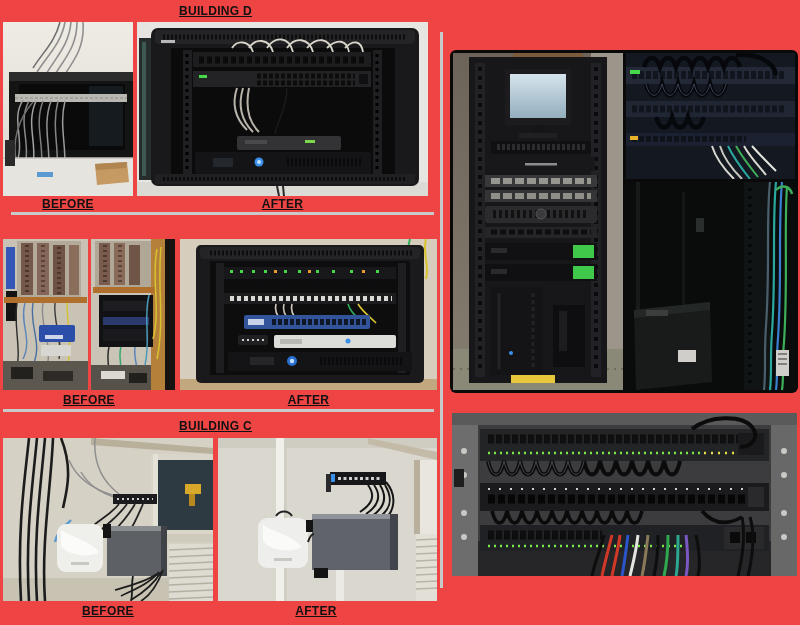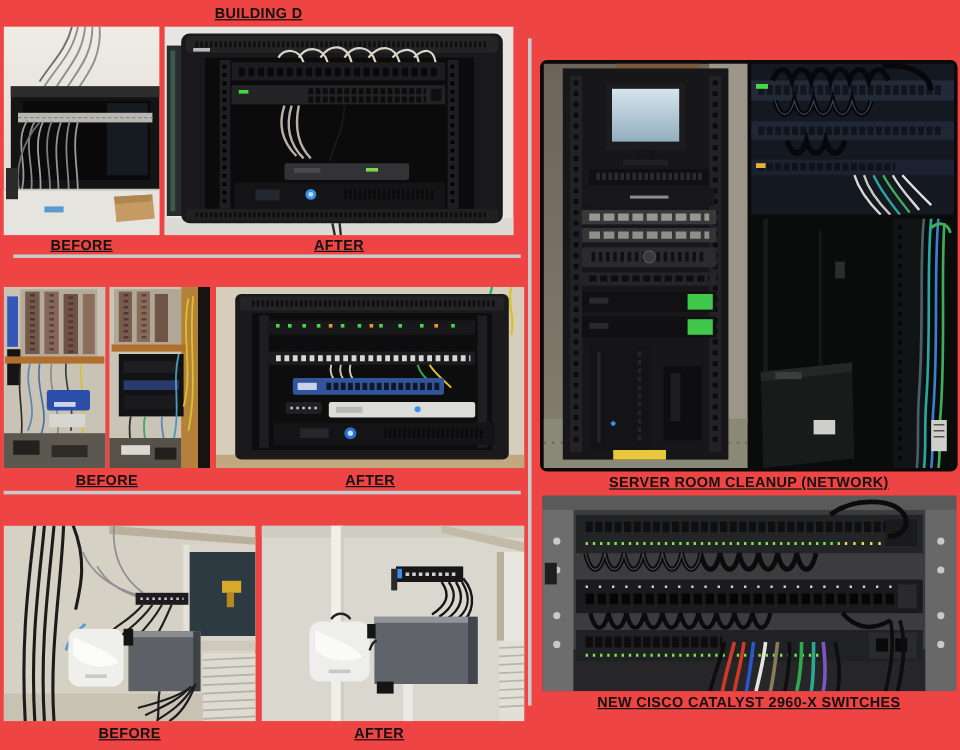--- a/index.html
+++ b/index.html
@@ -250,20 +250,21 @@
     <circle cx="112" cy="122" r="2.2" fill="#bfe0ff"></circle>
     <rect x="70" y="118" width="24" height="8" fill="#26262a"></rect>
     <line x1="140" y1="122" x2="224" y2="122" stroke="#0a0a0a" stroke-width="8" stroke-dasharray="2 2"></line>
   </svg>
 
   <div class="lbl" style="left:3px;top:393px;width:172px;">BEFORE</div>
   <div class="lbl" style="left:180px;top:393px;width:257px;">AFTER</div>
 
   <div class="hr" style="left:3px;top:409px;width:431px;"></div>
 
+  <div class="lbl" style="left:3px;top:419px;width:425px;">BUILDING C</div>
 
   <svg class="photo" style="left:3px;top:438px;" width="210" height="163" viewBox="0 0 210 163" preserveAspectRatio="none" role="img" aria-label="Wall access point and gray enclosure with loose black cabling">
     <rect width="210" height="163" fill="#d6d1c5"></rect>
     <rect x="0" y="140" width="210" height="23" fill="#c8c2b3"></rect>
 
     <path d="M88,0 L210,10 L210,16 L88,7 Z" fill="#b9b09c"></path>
     <g>
       <rect x="148" y="16" width="62" height="82" fill="#d9d5c8"></rect>
       <rect x="154" y="22" width="56" height="70" fill="#2e3a42"></rect>
       <rect x="182" y="46" width="16" height="10" fill="#d8a82a"></rect>
@@ -521,21 +522,20 @@
         <rect x="52" y="168" width="18" height="12" fill="#cfcecb"></rect>
       </g>
 
       <rect x="150" y="168" width="13" height="26" fill="#cfcecb"></rect>
       <line x1="152" y1="172" x2="161" y2="172" stroke="#333" stroke-width="1"></line>
       <line x1="152" y1="177" x2="161" y2="177" stroke="#333" stroke-width="1"></line>
       <line x1="152" y1="182" x2="161" y2="182" stroke="#333" stroke-width="1"></line>
     </svg>
   </div>
 
-  <div class="lbl" style="left:450px;top:395px;width:348px;">SERVER ROOM CLEANUP (NETWORK)</div>
 
   <svg class="photo" style="left:452px;top:413px;" width="345" height="163" viewBox="0 0 345 163" preserveAspectRatio="none" role="img" aria-label="Cisco Catalyst 2960-X switches and patch panel with dressed cables">
     <rect width="345" height="163" fill="#3c3c3e"></rect>
 
     <rect x="0" y="0" width="26" height="163" fill="#6d6d6d"></rect>
     <rect x="319" y="0" width="26" height="163" fill="#686868"></rect>
     <rect x="0" y="0" width="345" height="12" fill="#5a5a5a"></rect>
     <rect x="26" y="128" width="293" height="35" fill="#262628"></rect>
     <g fill="#c8c8c4">
       <circle cx="12" cy="38" r="3"></circle>
@@ -596,15 +596,14 @@
       <path d="M206,122 C206,140 204,154 202,163" stroke="#0d0d0d"></path>
       <path d="M216,122 C216,140 214,154 212,163" stroke="#2fa84f"></path>
       <path d="M226,122 C226,140 226,154 224,163" stroke="#2aa890"></path>
       <path d="M234,122 C236,140 236,154 234,163" stroke="#7a58c0"></path>
       <path d="M244,122 C248,140 248,154 246,163" stroke="#0d0d0d"></path>
       <path d="M290,104 C294,124 290,146 286,163" stroke="#0d0d0d"></path>
       <path d="M298,104 C304,124 300,146 296,163" stroke="#0d0d0d"></path>
     </g>
   </svg>
 
-  <div class="lbl" style="left:450px;top:578px;width:348px;">NEW CISCO CATALYST 2960-X SWITCHES</div>
 
 </div>
 
 </body></html>

